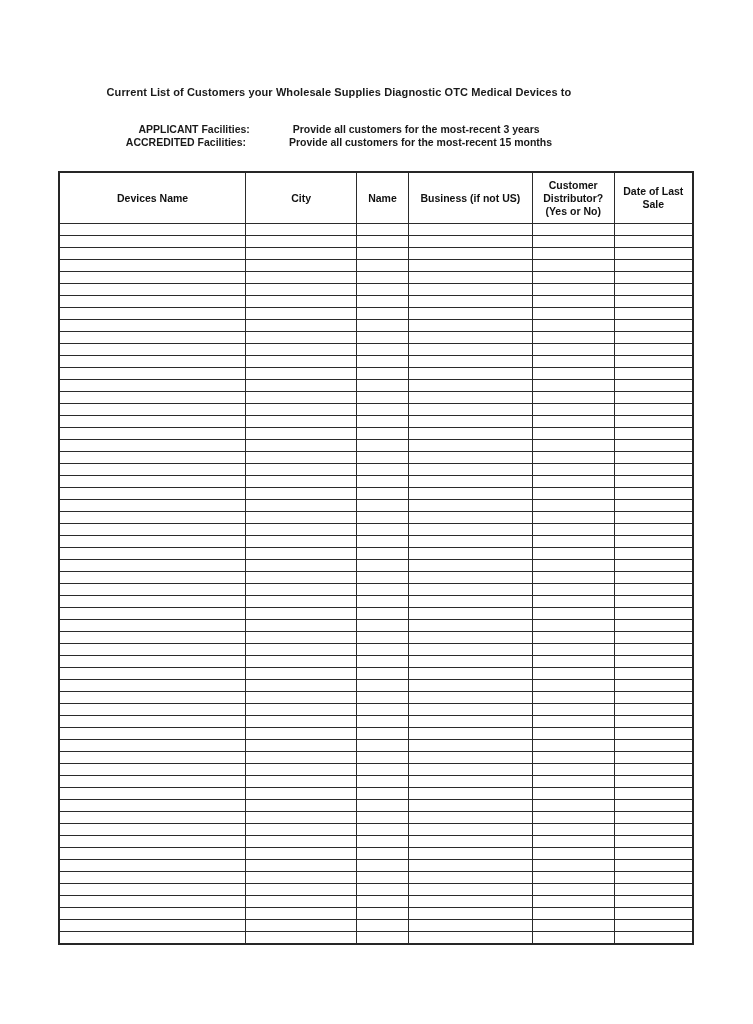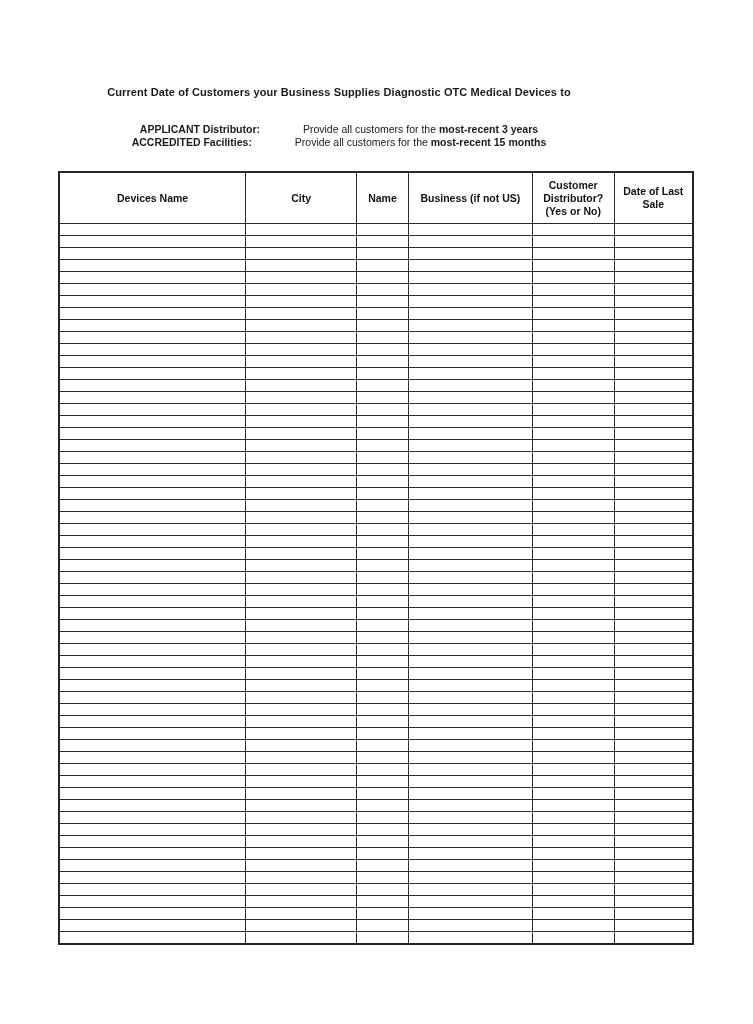--- a/index.html
+++ b/index.html
@@ -32,21 +32,21 @@
   .doc-instructions {
     position: absolute;
     top: 123px;
     left: 0;
     width: 678px;
     text-align: center;
     font-size: 10.5px;
     line-height: 13px;
   }
   .doc-instructions .b { font-weight: bold; }
-  .doc-instructions .r { font-weight: normal; margin-left: 40px; }
+  .doc-instructions .r { font-weight: bold; margin-left: 40px; }
 
   table.customer-table {
     position: absolute;
     left: 58px;
     top: 171px;
     width: 636px;
     border-collapse: collapse;
     table-layout: fixed;
     border: 2px solid #262626;
   }
@@ -75,25 +75,25 @@
   col.c-state              { width: 8.19%;  }
   col.c-country            { width: 19.53%; }
   col.c-wholesale          { width: 12.91%; }
   col.c-date_of_last_sale  { width: 12.44%; }
 </style>
 </head>
 <body>
 
 <div class="page">
 
-  <div class="doc-heading">Current Date of Customers your Business Supplies Diagnostic OTC Medical Devices to</div>
+  <div class="doc-heading">Current List of Customers your Wholesale Supplies Diagnostic OTC Medical Devices to</div>
 
   <div class="doc-instructions">
     <div>
-      <span class="b">APPLICANT Distributor:</span><span class="r"> Provide all customers for the </span><span class="b">most-recent 3 years</span>
+      <span class="b">APPLICANT Facilities:</span><span class="r"> Provide all customers for the </span><span class="b">most-recent 3 years</span>
     </div>
     <div>
       <span class="b">ACCREDITED Facilities:</span><span class="r"> Provide all customers for the </span><span class="b">most-recent 15 months</span>
     </div>
   </div>
 
   <table class="customer-table">
     <colgroup>
       <col class="c-customer_name">
       <col class="c-city">

